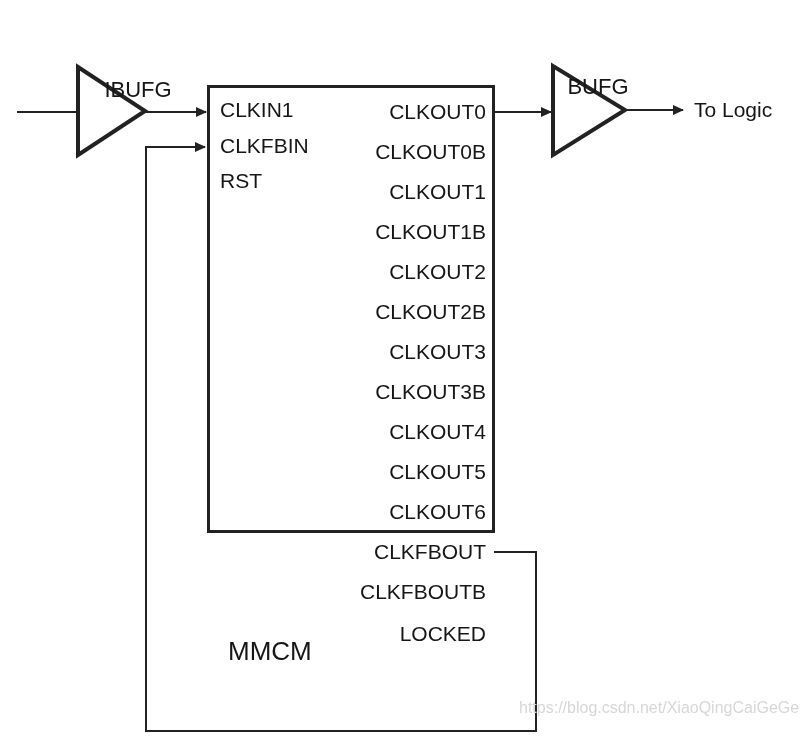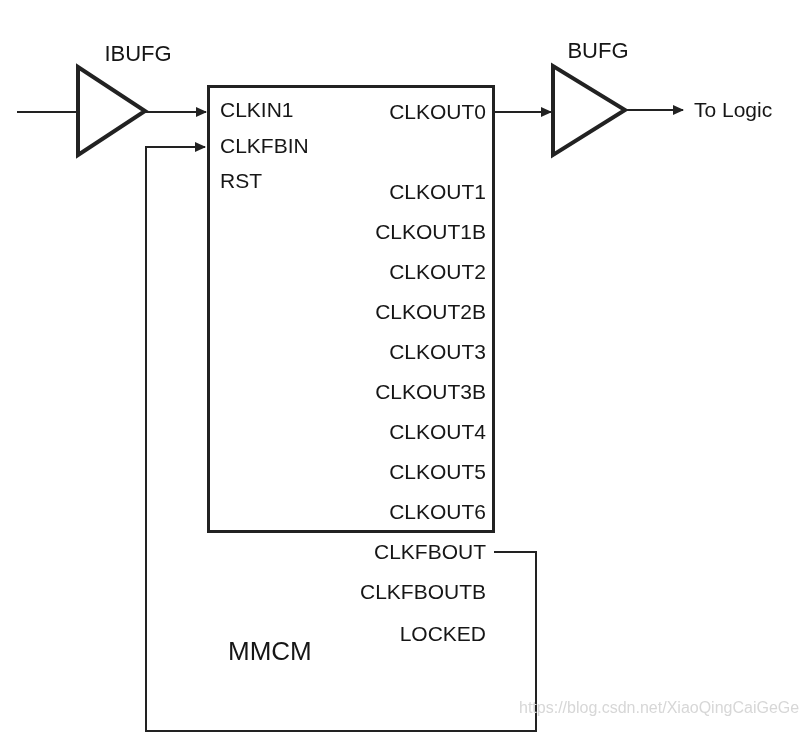--- a/index.html
+++ b/index.html
@@ -54,20 +54,21 @@
     font-size: 26px;
     line-height: 32px;
     white-space: nowrap;
   }
   .buf-label {
     position: absolute;
     font-size: 22px;
     line-height: 26px;
     text-align: center;
     white-space: nowrap;
+    margin-top: 36px;
   }
   #ibufg-label { left: 100px; top: 41px; width: 76px; }
   #bufg-label  { left: 560px; top: 38px; width: 76px; }
   #to-logic    { left: 694px; top: 97px; }
   #watermark {
     position: absolute;
     left: 519px;
     top: 698px;
     font-size: 16px;
     line-height: 20px;
@@ -106,20 +107,21 @@
   <div id="bufg-label" class="buf-label">BUFG</div>
   <div id="to-logic" class="lbl">To Logic</div>
 
   <div class="mmcm-block">
 
     <div class="port in" style="top:9px">CLKIN1</div>
     <div class="port in" style="top:45px">CLKFBIN</div>
     <div class="port in" style="top:80px">RST</div>
 
     <div class="port out" style="top:11px">CLKOUT0</div>
+    <div class="port out" style="top:51px">CLKOUT0B</div>
     <div class="port out" style="top:91px">CLKOUT1</div>
     <div class="port out" style="top:131px">CLKOUT1B</div>
     <div class="port out" style="top:171px">CLKOUT2</div>
     <div class="port out" style="top:211px">CLKOUT2B</div>
     <div class="port out" style="top:251px">CLKOUT3</div>
     <div class="port out" style="top:291px">CLKOUT3B</div>
     <div class="port out" style="top:331px">CLKOUT4</div>
     <div class="port out" style="top:371px">CLKOUT5</div>
     <div class="port out" style="top:411px">CLKOUT6</div>
     <div class="port out" style="top:491px">CLKFBOUTB</div>

